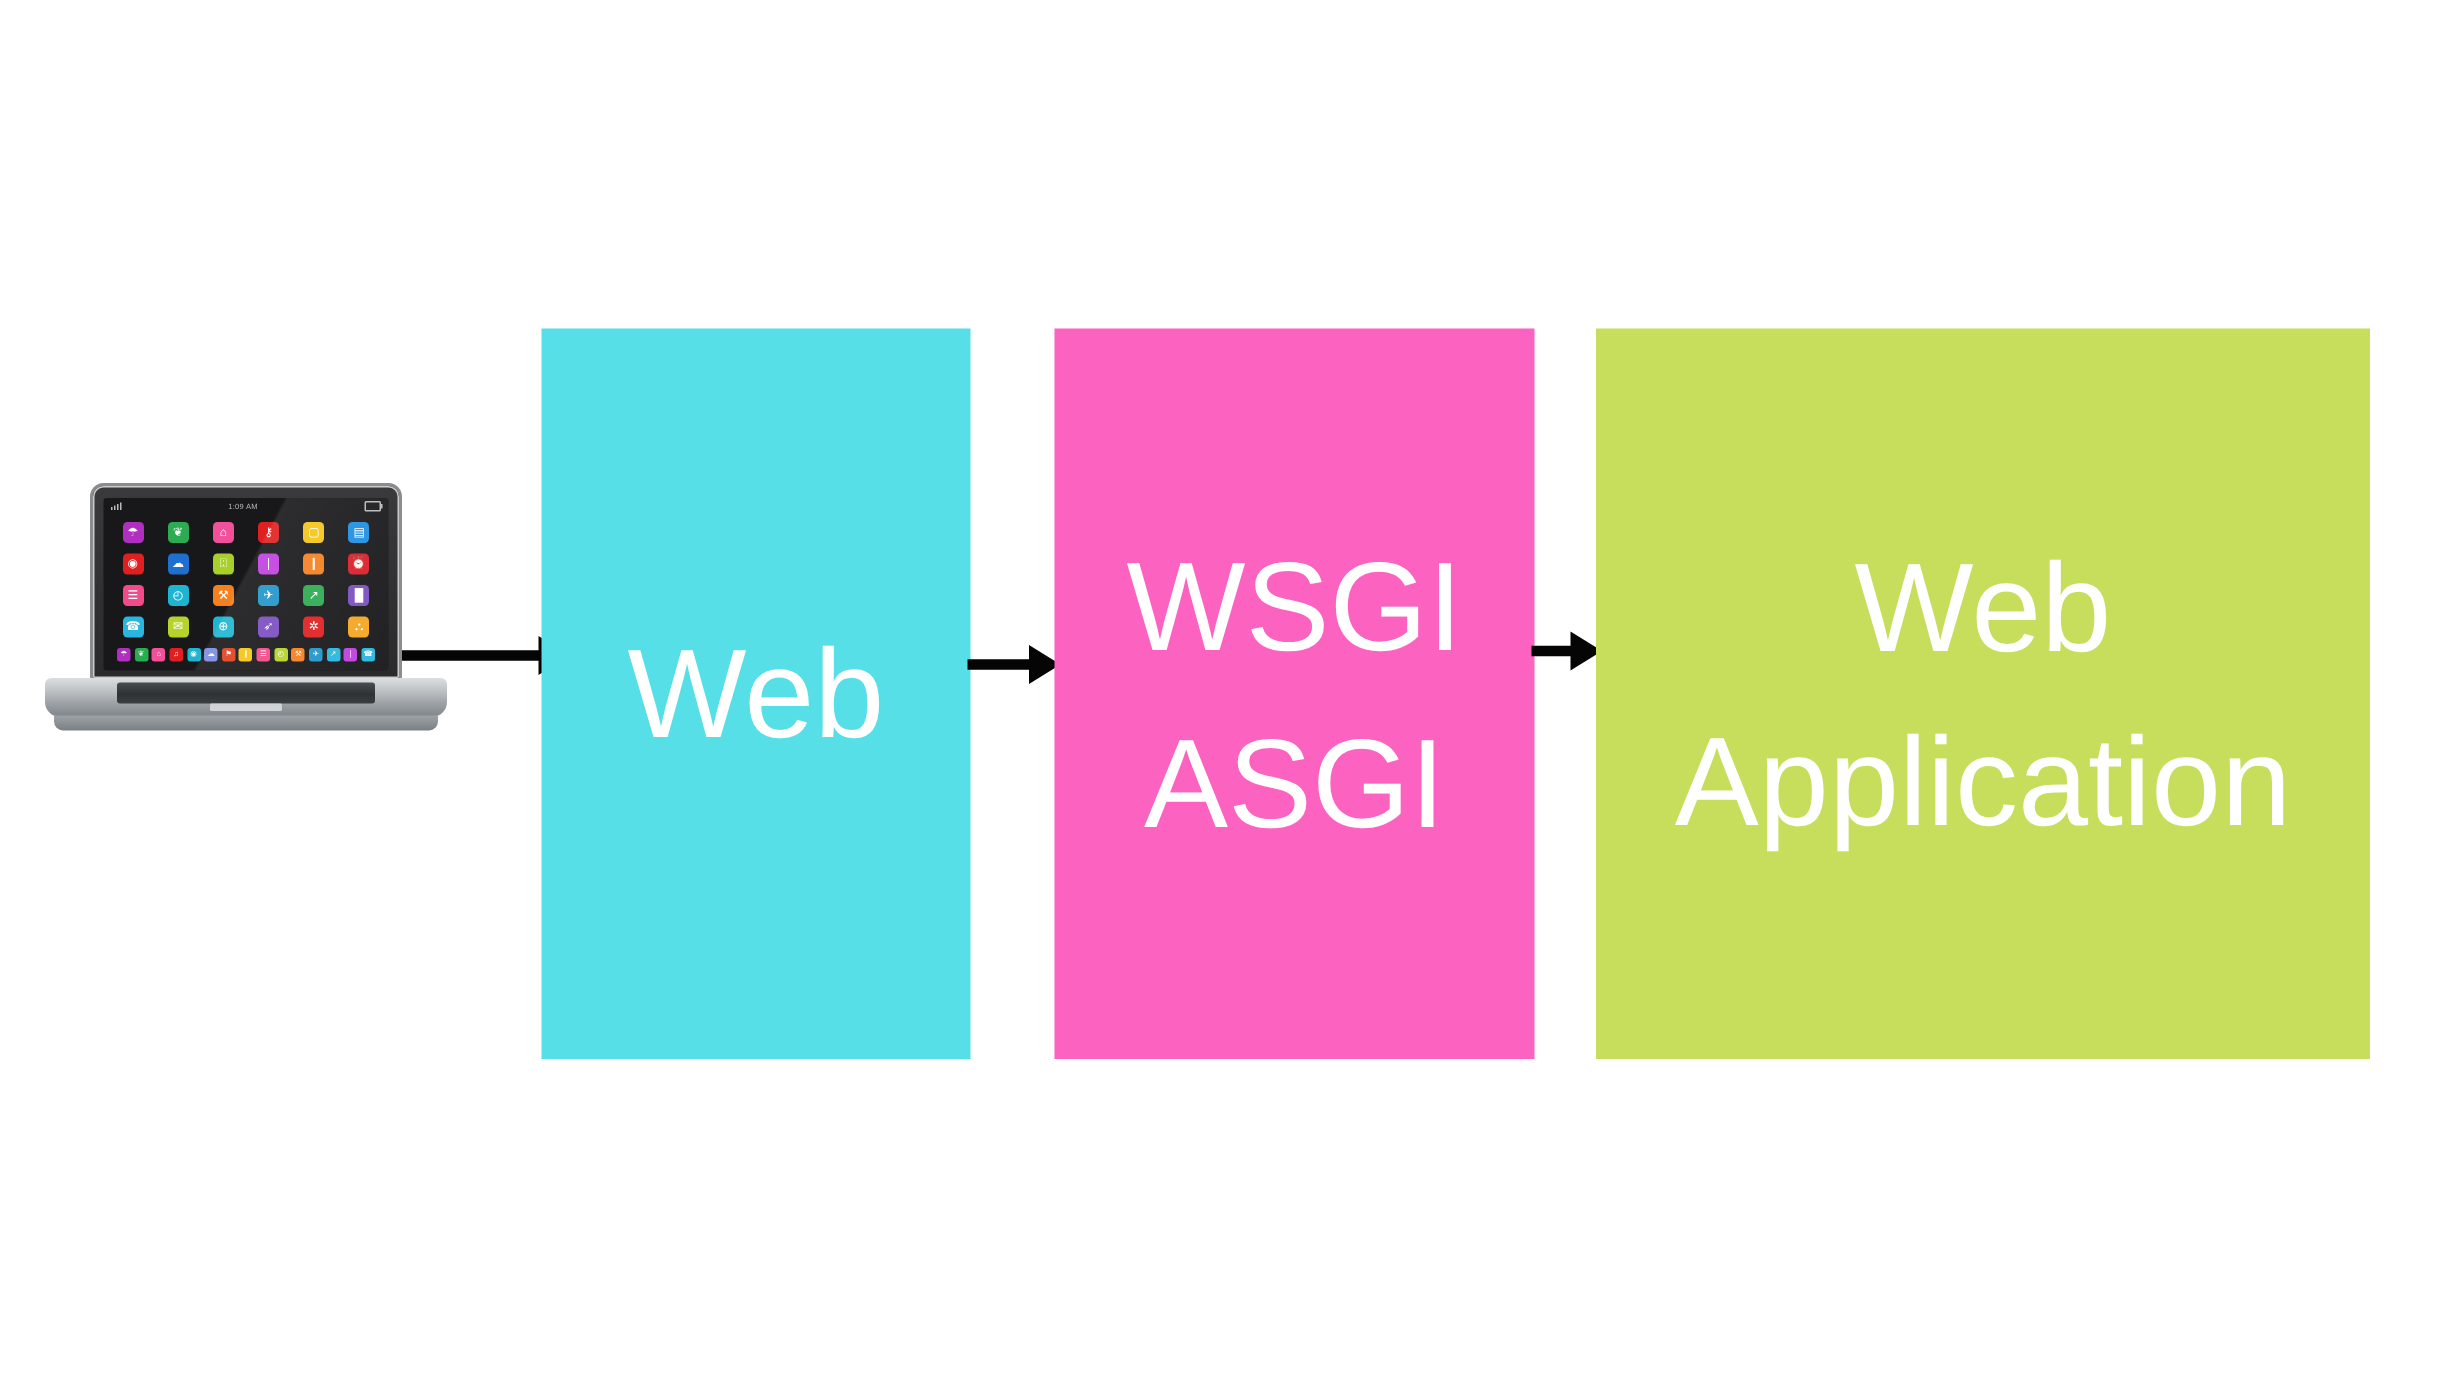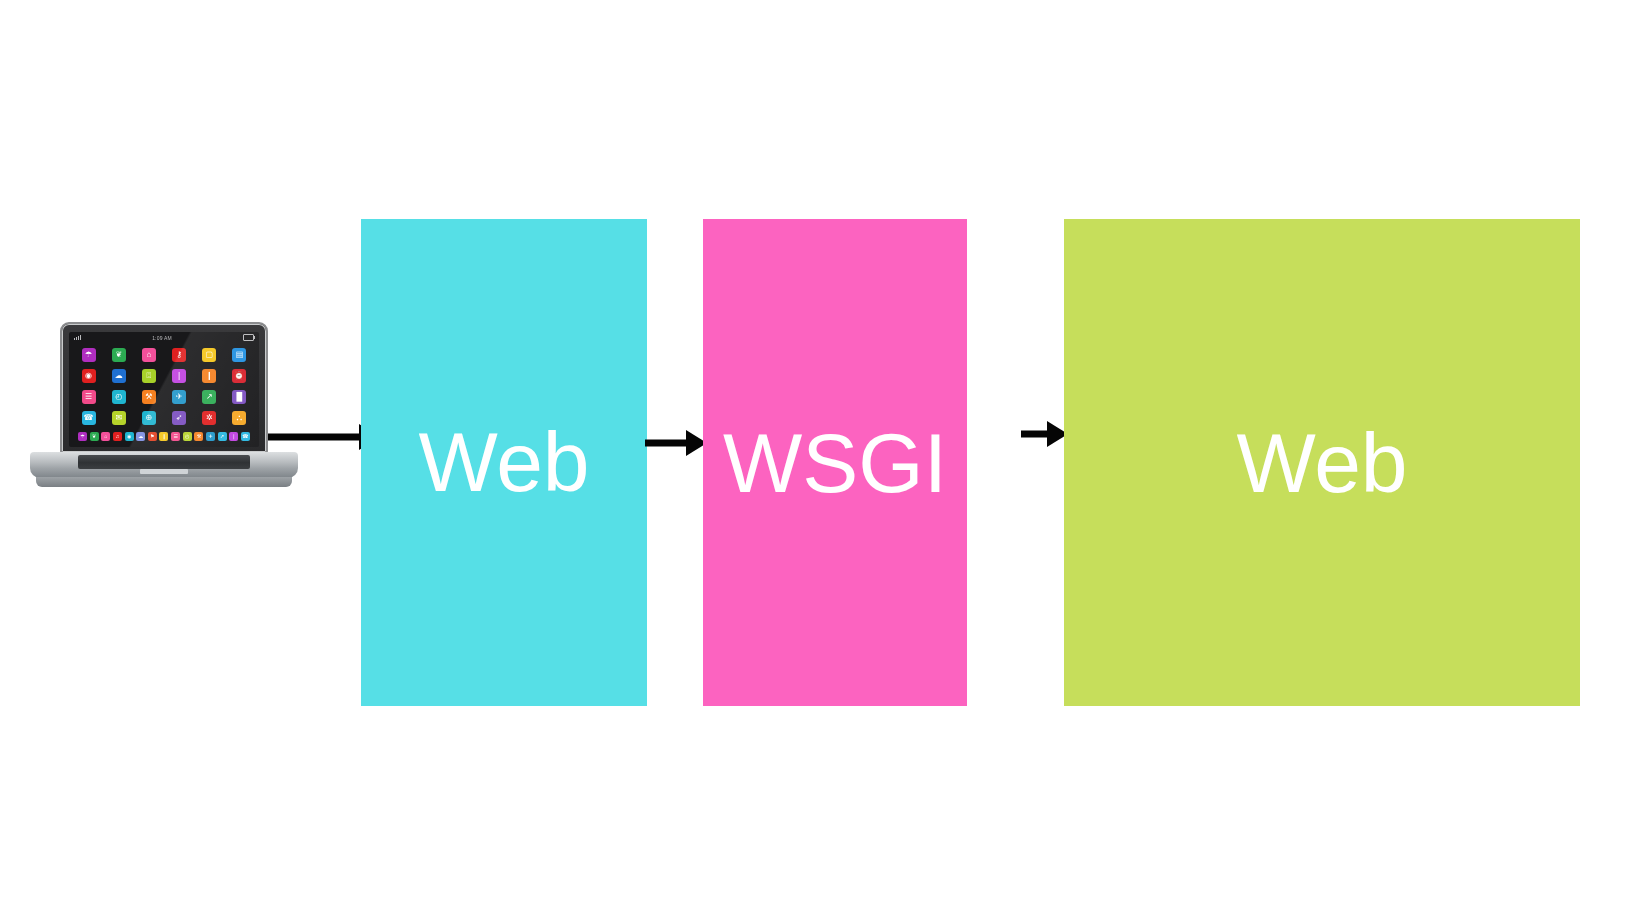--- a/index.html
+++ b/index.html
@@ -172,21 +172,21 @@
     justify-content: center;
     color: #ffffff;
     font-family: "Liberation Sans", sans-serif;
     font-weight: 400;
   }
   .box .line { white-space: nowrap; }
 
   #box-web-server { left: 361px; top: 219px; width: 286px; height: 487px; background: #56dfe6; }
   #box-web-server .line { font-size: 84px; line-height: 115px; }
 
-  #box-gateway { left: 703px; top: 219px; width: 264px; height: 487px; background: #fc63c0; }
+  #box-gateway { left: 703px; top: 219px; width: 320px; height: 487px; background: #fc63c0; }
   #box-gateway .line { font-size: 84px; line-height: 118px; }
 
   #box-web-application { left: 1064px; top: 219px; width: 516px; height: 487px; background: #c6de5b; }
   #box-web-application .line { font-size: 84px; line-height: 116px; }
 </style>
 </head>
 <body style="background: rgb(77, 107, 116);">
 
 <div id="canvas" style="background: #ffffff;">
 
@@ -269,24 +269,26 @@
     <div class="line">Web</div>
   </div>
 
   <div class="arrow" style="left:645px; top:430px; width:62px; height:26px;">
     <div class="shaft" style="width:45px;"></div>
     <div class="head"></div>
   </div>
 
   <div class="box" id="box-gateway" style="background: rgb(252, 99, 192); color: rgb(255, 255, 255);">
     <div class="line">WSGI</div>
+    <div class="line">ASGI</div>
   </div>
 
   <div class="arrow" style="left:1021px; top:421px; width:47px; height:26px;">
     <div class="shaft" style="width:30px;"></div>
     <div class="head"></div>
   </div>
 
   <div class="box" id="box-web-application" style="background: rgb(198, 222, 91); color: rgb(255, 255, 255);">
     <div class="line">Web</div>
+    <div class="line">Application</div>
   </div>
 
 </div>
 
 </body></html>

